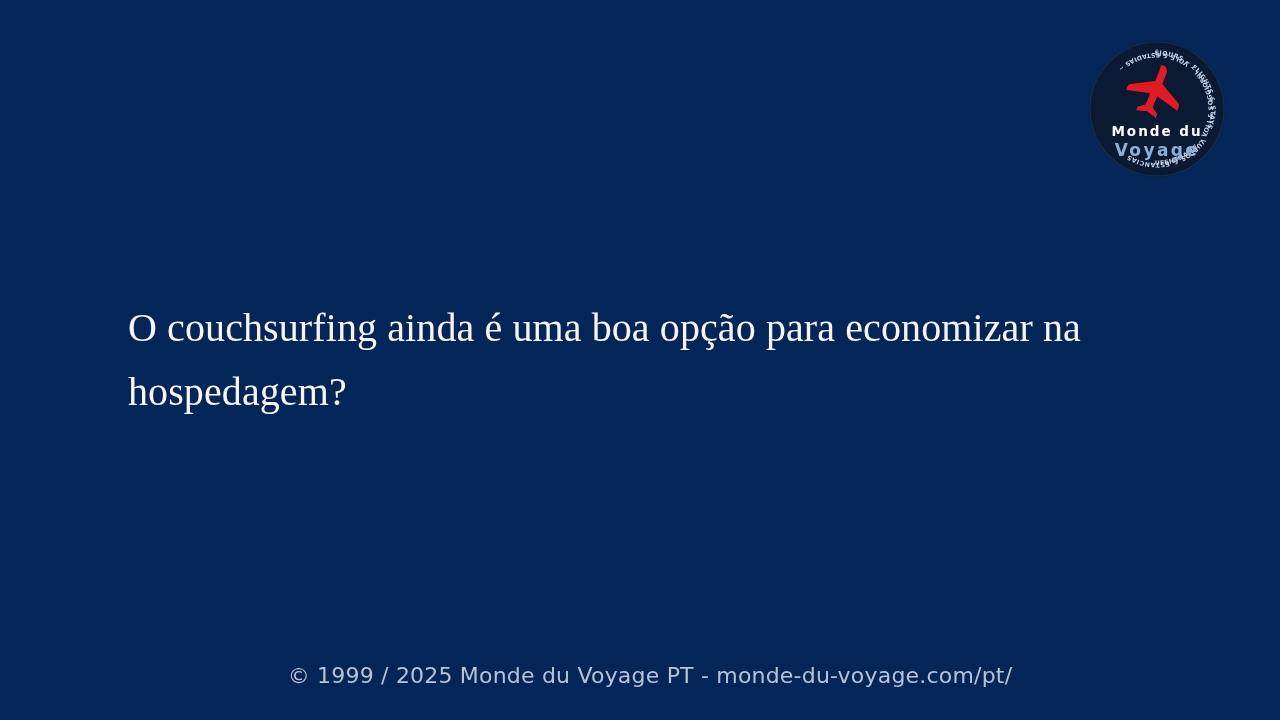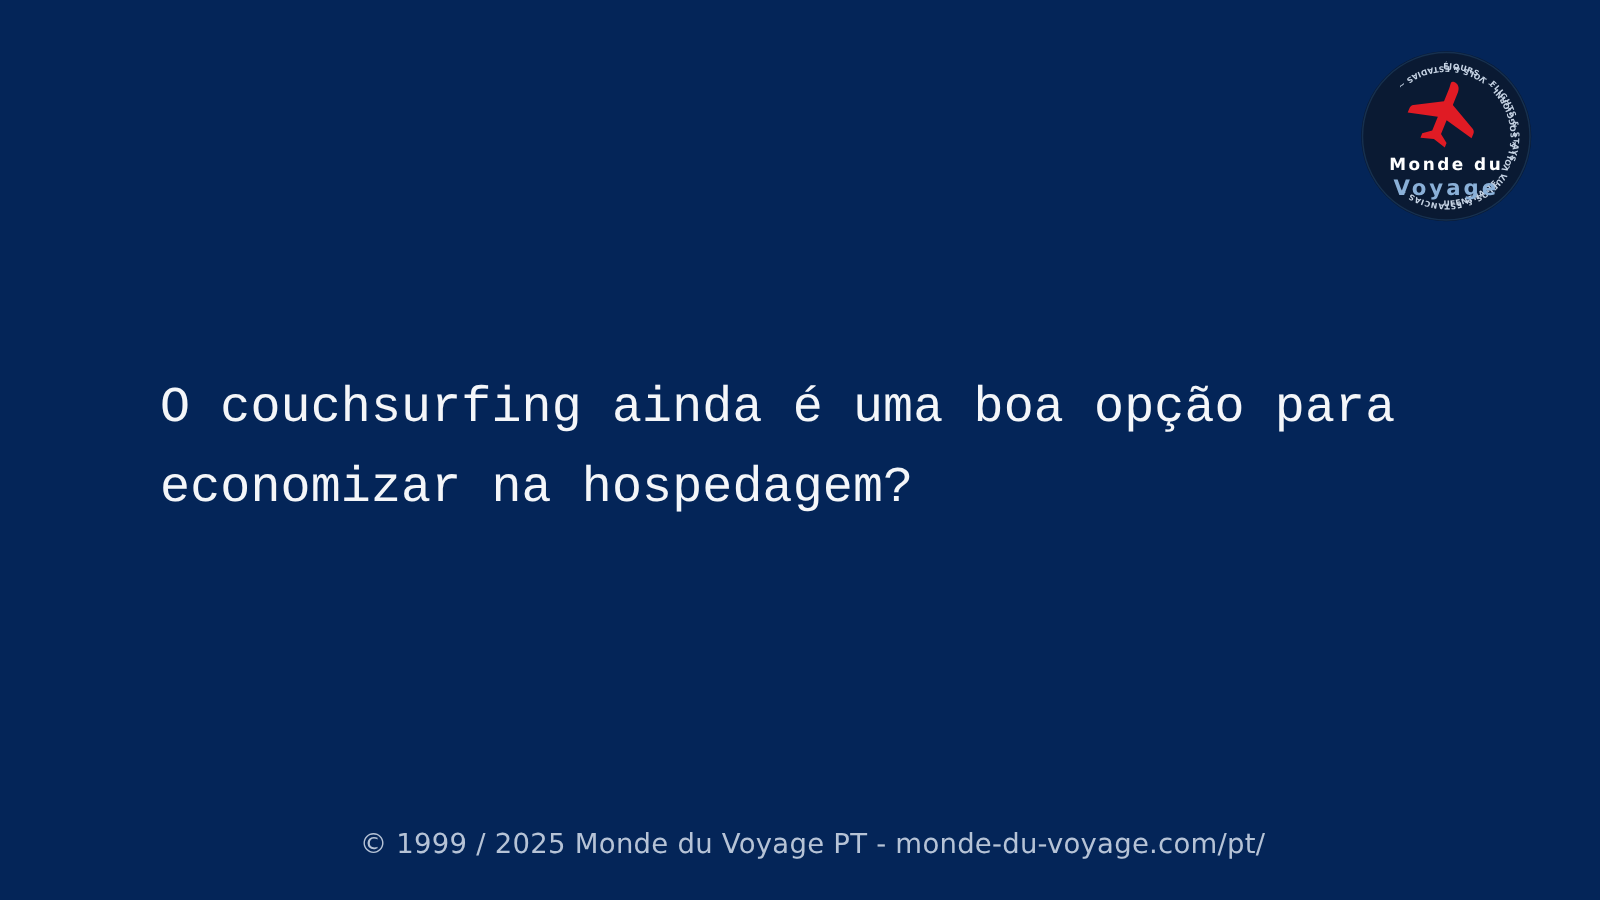--- a/index.html
+++ b/index.html
@@ -50,21 +50,21 @@
     width: 138px;
     height: 138px;
   }
 
   
   .headline {
     position: absolute;
     left: 128px;
     top: 296px;
     width: 1010px;
-    font-family: Liberation Mono, monospace;
+    font-family: Liberation Serif, serif;
     font-weight: 400;
     font-size: 40px;
     line-height: 64px;
     color: #f4f6f9;
     letter-spacing: 0.1px;
   }
 
   
   .footer {
     position: absolute;

